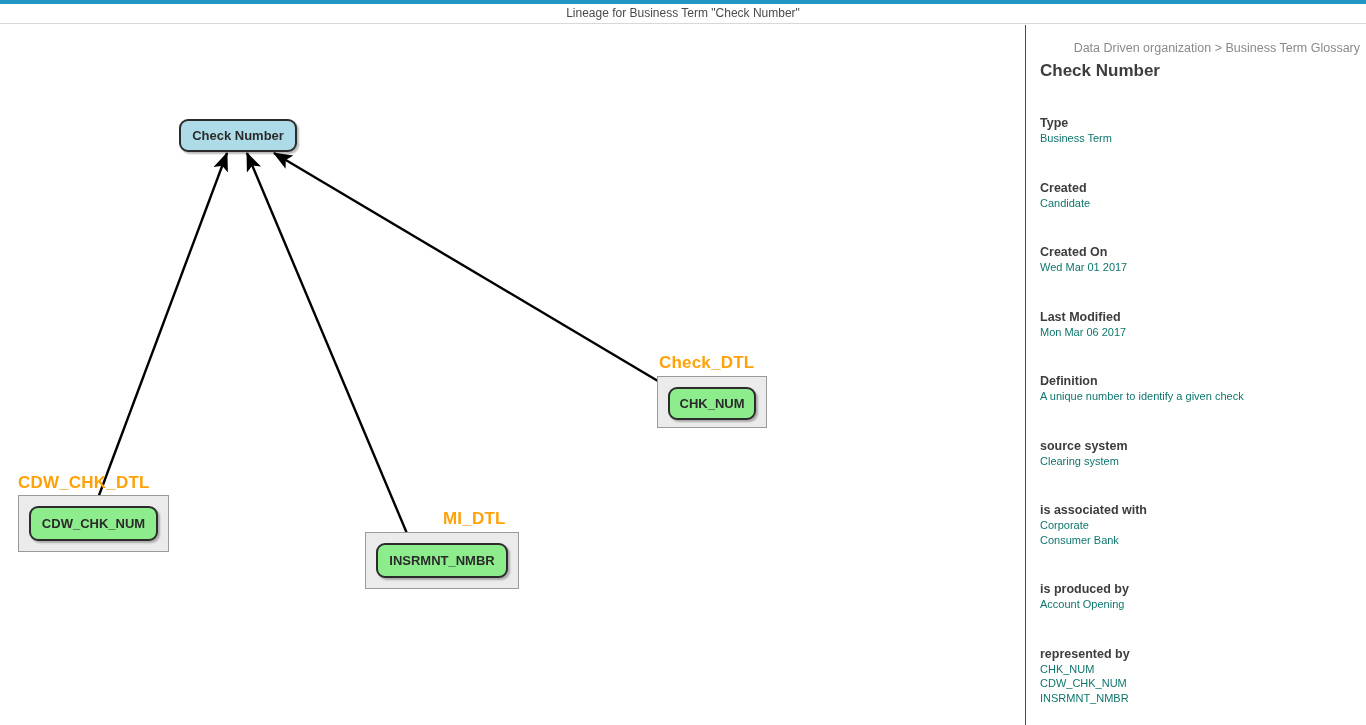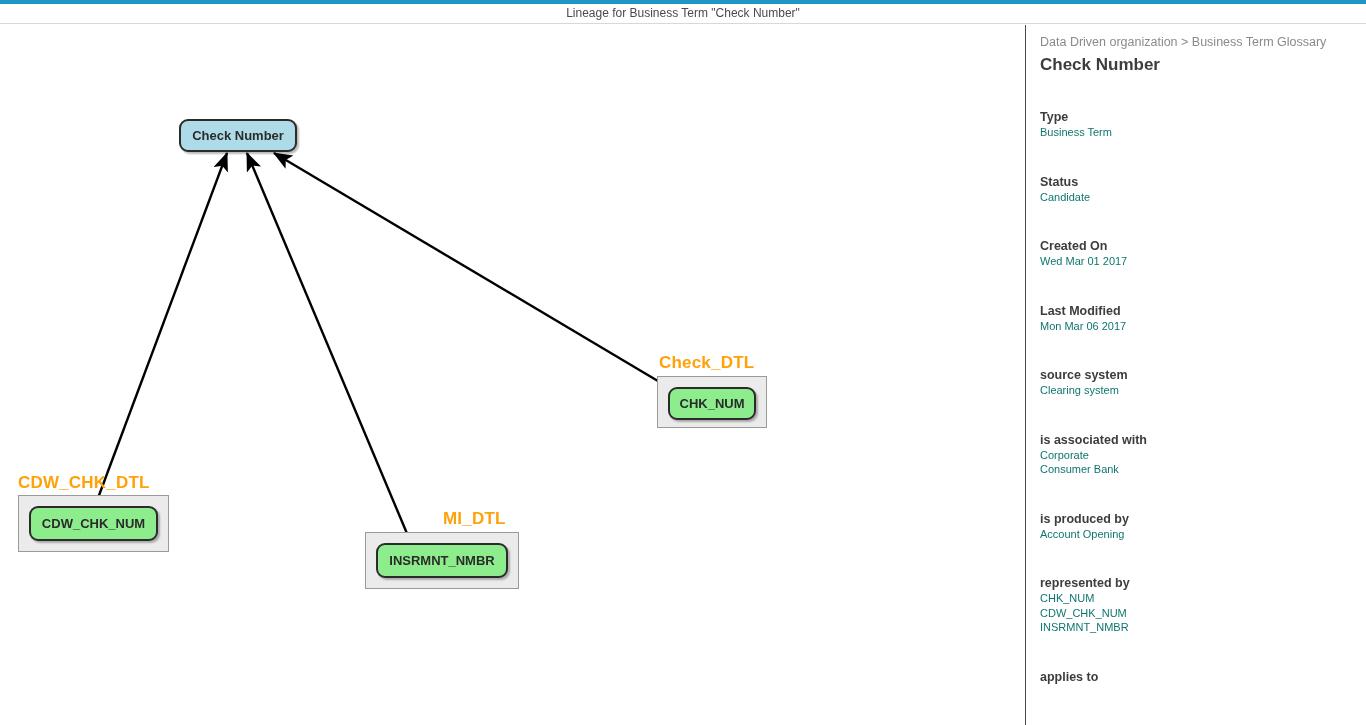--- a/index.html
+++ b/index.html
@@ -108,21 +108,22 @@
   }
   .node.column {
     background: #8ded8d;
   }
 
   
   #breadcrumb {
     font-size: 12.5px;
     color: #8a8a8a;
     white-space: nowrap;
-    margin: 2px 0 6px 6px;
+    margin: 8px 0 6px 6px;
+    text-align: right;
   }
   #entity-title {
     font-size: 17px;
     font-weight: bold;
     color: #3d3d3d;
     margin: 0 0 10px 6px;
   }
   .prop {
     margin: 0 0 11px 6px;
   }
@@ -180,30 +181,34 @@
 
 <div id="details-pane">
   <div id="breadcrumb">Data Driven organization &gt; Business Term Glossary</div>
   <div id="entity-title">Check Number</div>
   <div id="props-list">
       <div class="prop">
         <div class="prop-label">Type</div>
         <div class="prop-value">Business Term</div>
       </div>
       <div class="prop">
-        <div class="prop-label">Status</div>
+        <div class="prop-label">Created</div>
         <div class="prop-value">Candidate</div>
       </div>
       <div class="prop">
         <div class="prop-label">Created On</div>
         <div class="prop-value">Wed Mar 01 2017</div>
       </div>
       <div class="prop">
         <div class="prop-label">Last Modified</div>
         <div class="prop-value">Mon Mar 06 2017</div>
+      </div>
+      <div class="prop">
+        <div class="prop-label">Definition</div>
+        <div class="prop-value">A unique number to identify a given check</div>
       </div>
       <div class="prop">
         <div class="prop-label">source system</div>
         <div class="prop-value">Clearing system</div>
       </div>
       <div class="prop">
         <div class="prop-label">is associated with</div>
         <div class="prop-value">Corporate</div>
         <div class="prop-value">Consumer Bank</div>
       </div>

